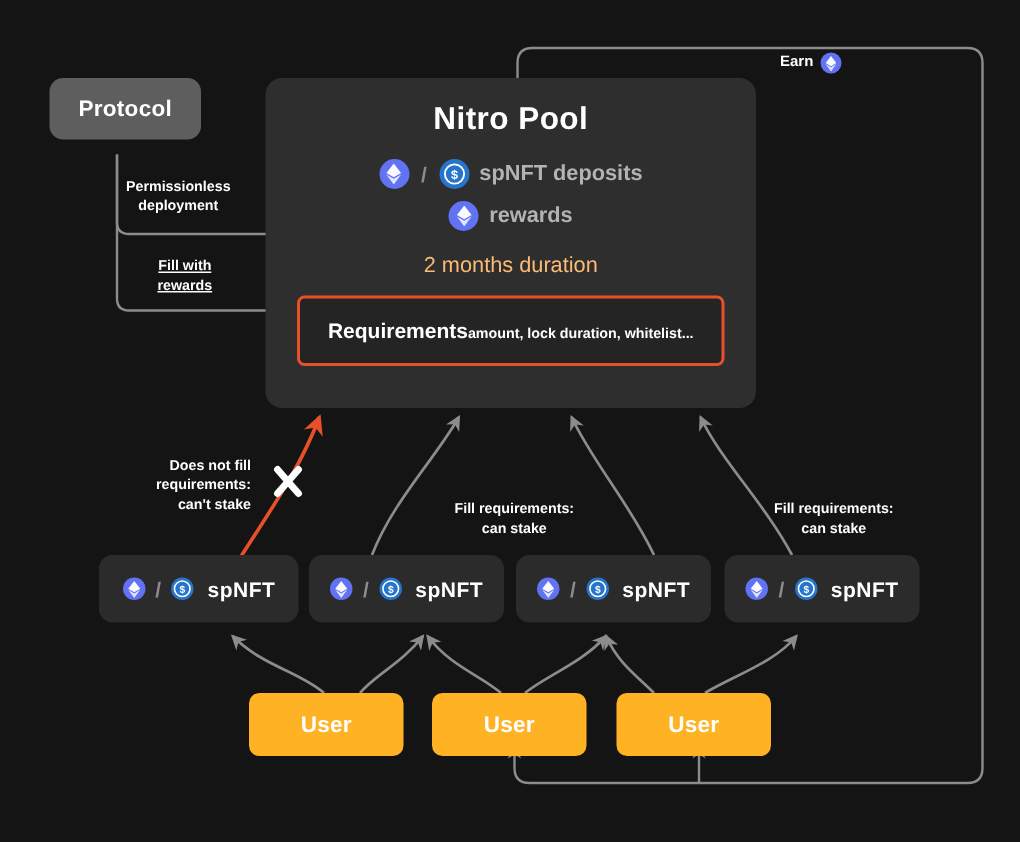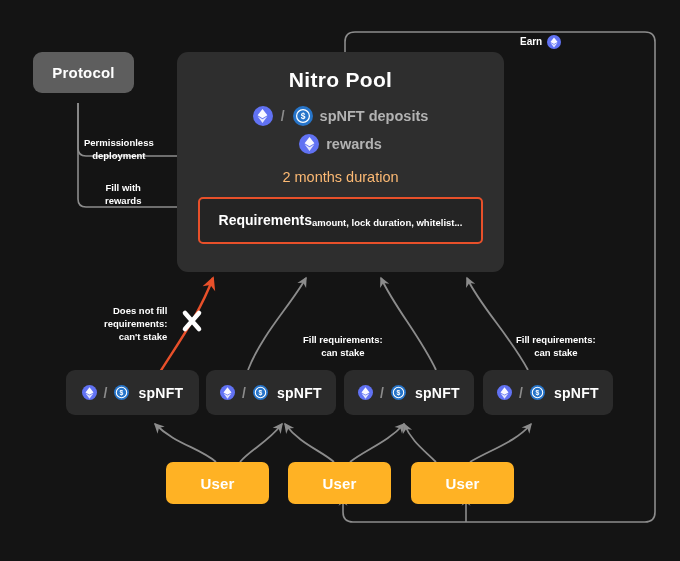--- a/index.html
+++ b/index.html
@@ -54,22 +54,22 @@
   
   .tok{width:20px;height:20px;border-radius:50%;display:inline-flex;align-items:center;
        justify-content:center;flex:0 0 auto;}
   .tok.eth{background:#6172f3;}
   .tok.usdc{background:#2775ca;}
   .tok.sm{width:15px;height:15px;}
 
   
   .elabel{position:absolute;color:#ffffff;font-size:9.5px;font-weight:700;
           line-height:1.35;text-align:center;white-space:pre;}
-  #lbl-perm{left:84px;top:137px;}
-  #lbl-fill{left:105px;top:182px;}
+  #lbl-perm{left:84px;top:119px;}
+  #lbl-fill{left:105px;top:172px;text-decoration:underline;}
   #lbl-nofill{left:104px;top:305px;text-align:right;}
   #lbl-can1{left:303px;top:334px;}
   #lbl-can2{left:516px;top:334px;}
   #lbl-earn{left:520px;top:35px;display:flex;align-items:center;gap:5px;font-size:10px;}
 </style>
 </head>
 <body>
 
 <div id="canvas">
 

